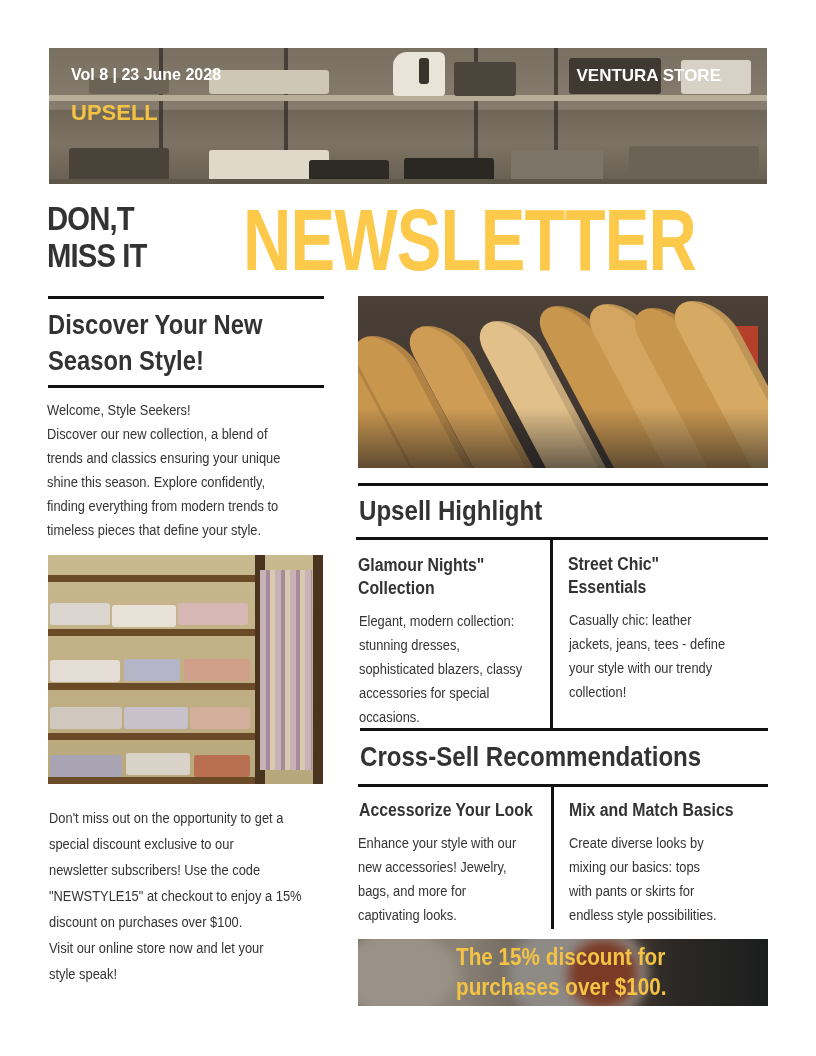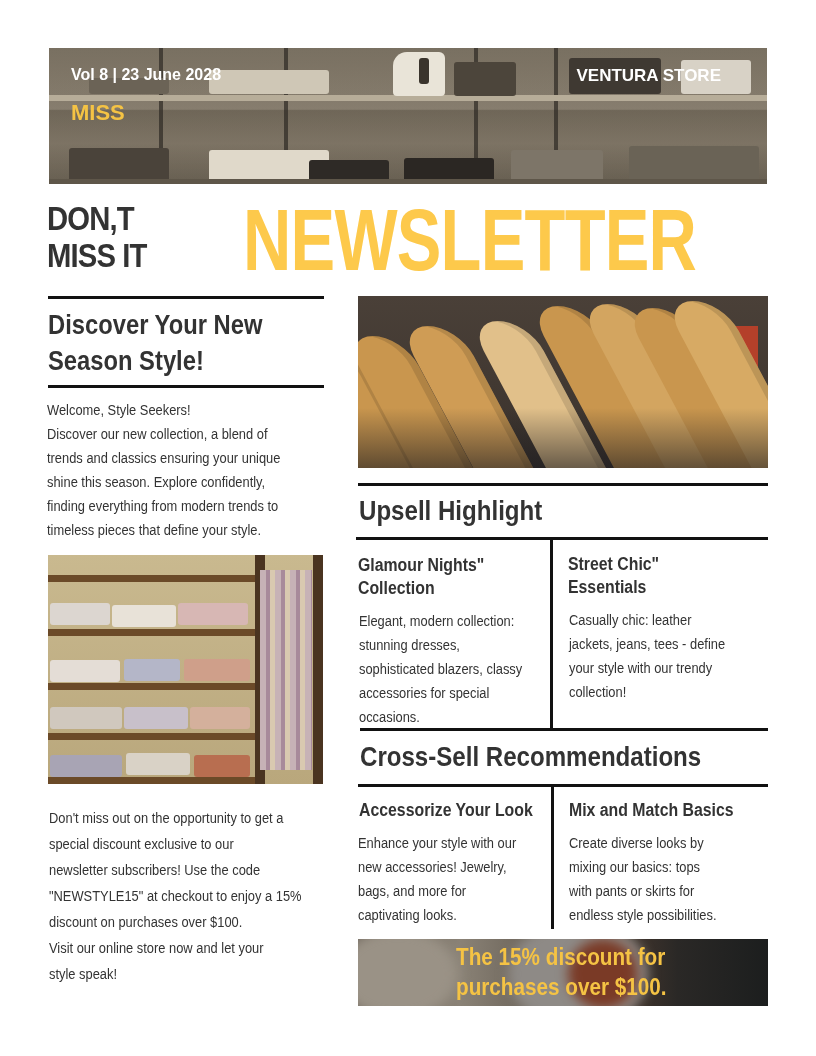--- a/index.html
+++ b/index.html
@@ -97,21 +97,21 @@
     <div class="fold" style="left:260px;top:112px;width:80px;height:24px;background:#2e2a26"></div>
     <div class="fold" style="left:355px;top:110px;width:90px;height:26px;background:#2b2723"></div>
     <div class="fold" style="left:462px;top:102px;width:92px;height:34px;background:#7d7568"></div>
     <div class="fold" style="left:580px;top:98px;width:130px;height:38px;background:#6a6356"></div>
     <div class="shelf s2"></div>
   </div>
   <div class="banner-text">
     <div class="vol">Vol 8 | 23 June 2028</div>
     <div class="store">VENTURA STORE</div>
     <div class="banner-title">
-      <div>MISS</div>
+      <div>UPSELL</div>
     </div>
   </div>
 </div>
 
 <div class="dont">
   <div>DON,T</div>
   <div>MISS IT</div>
 </div>
 <div class="newsletter">NEWSLETTER</div>
 

